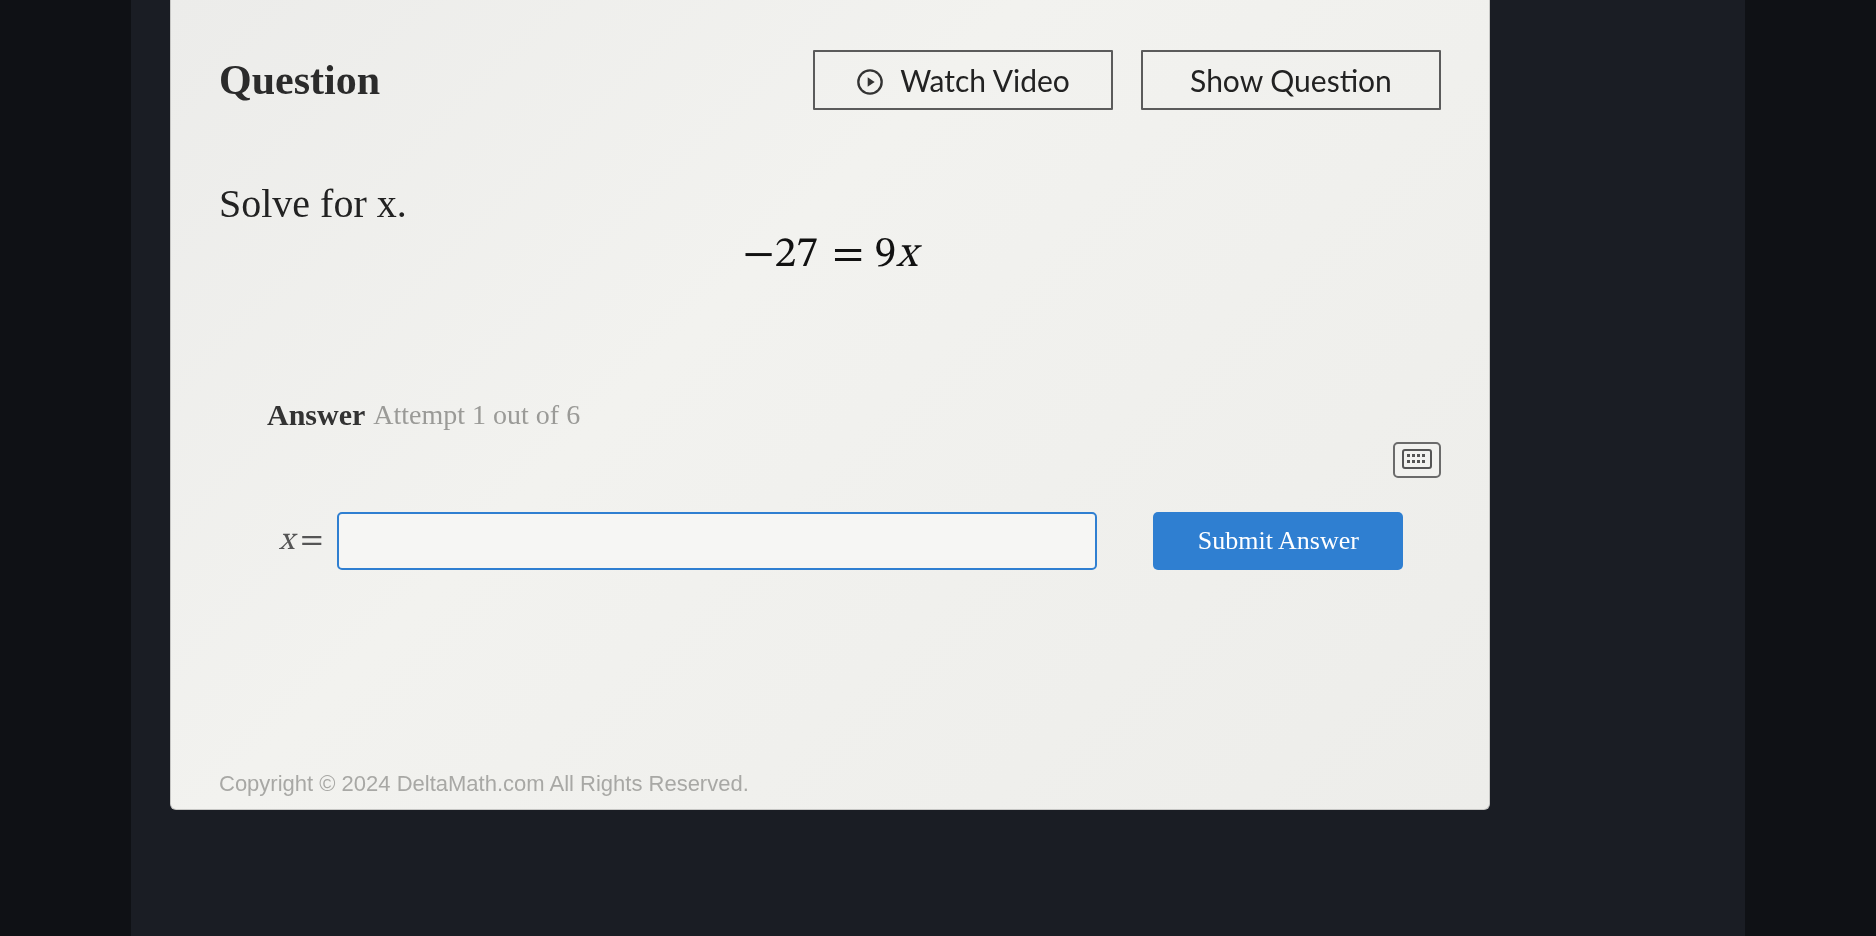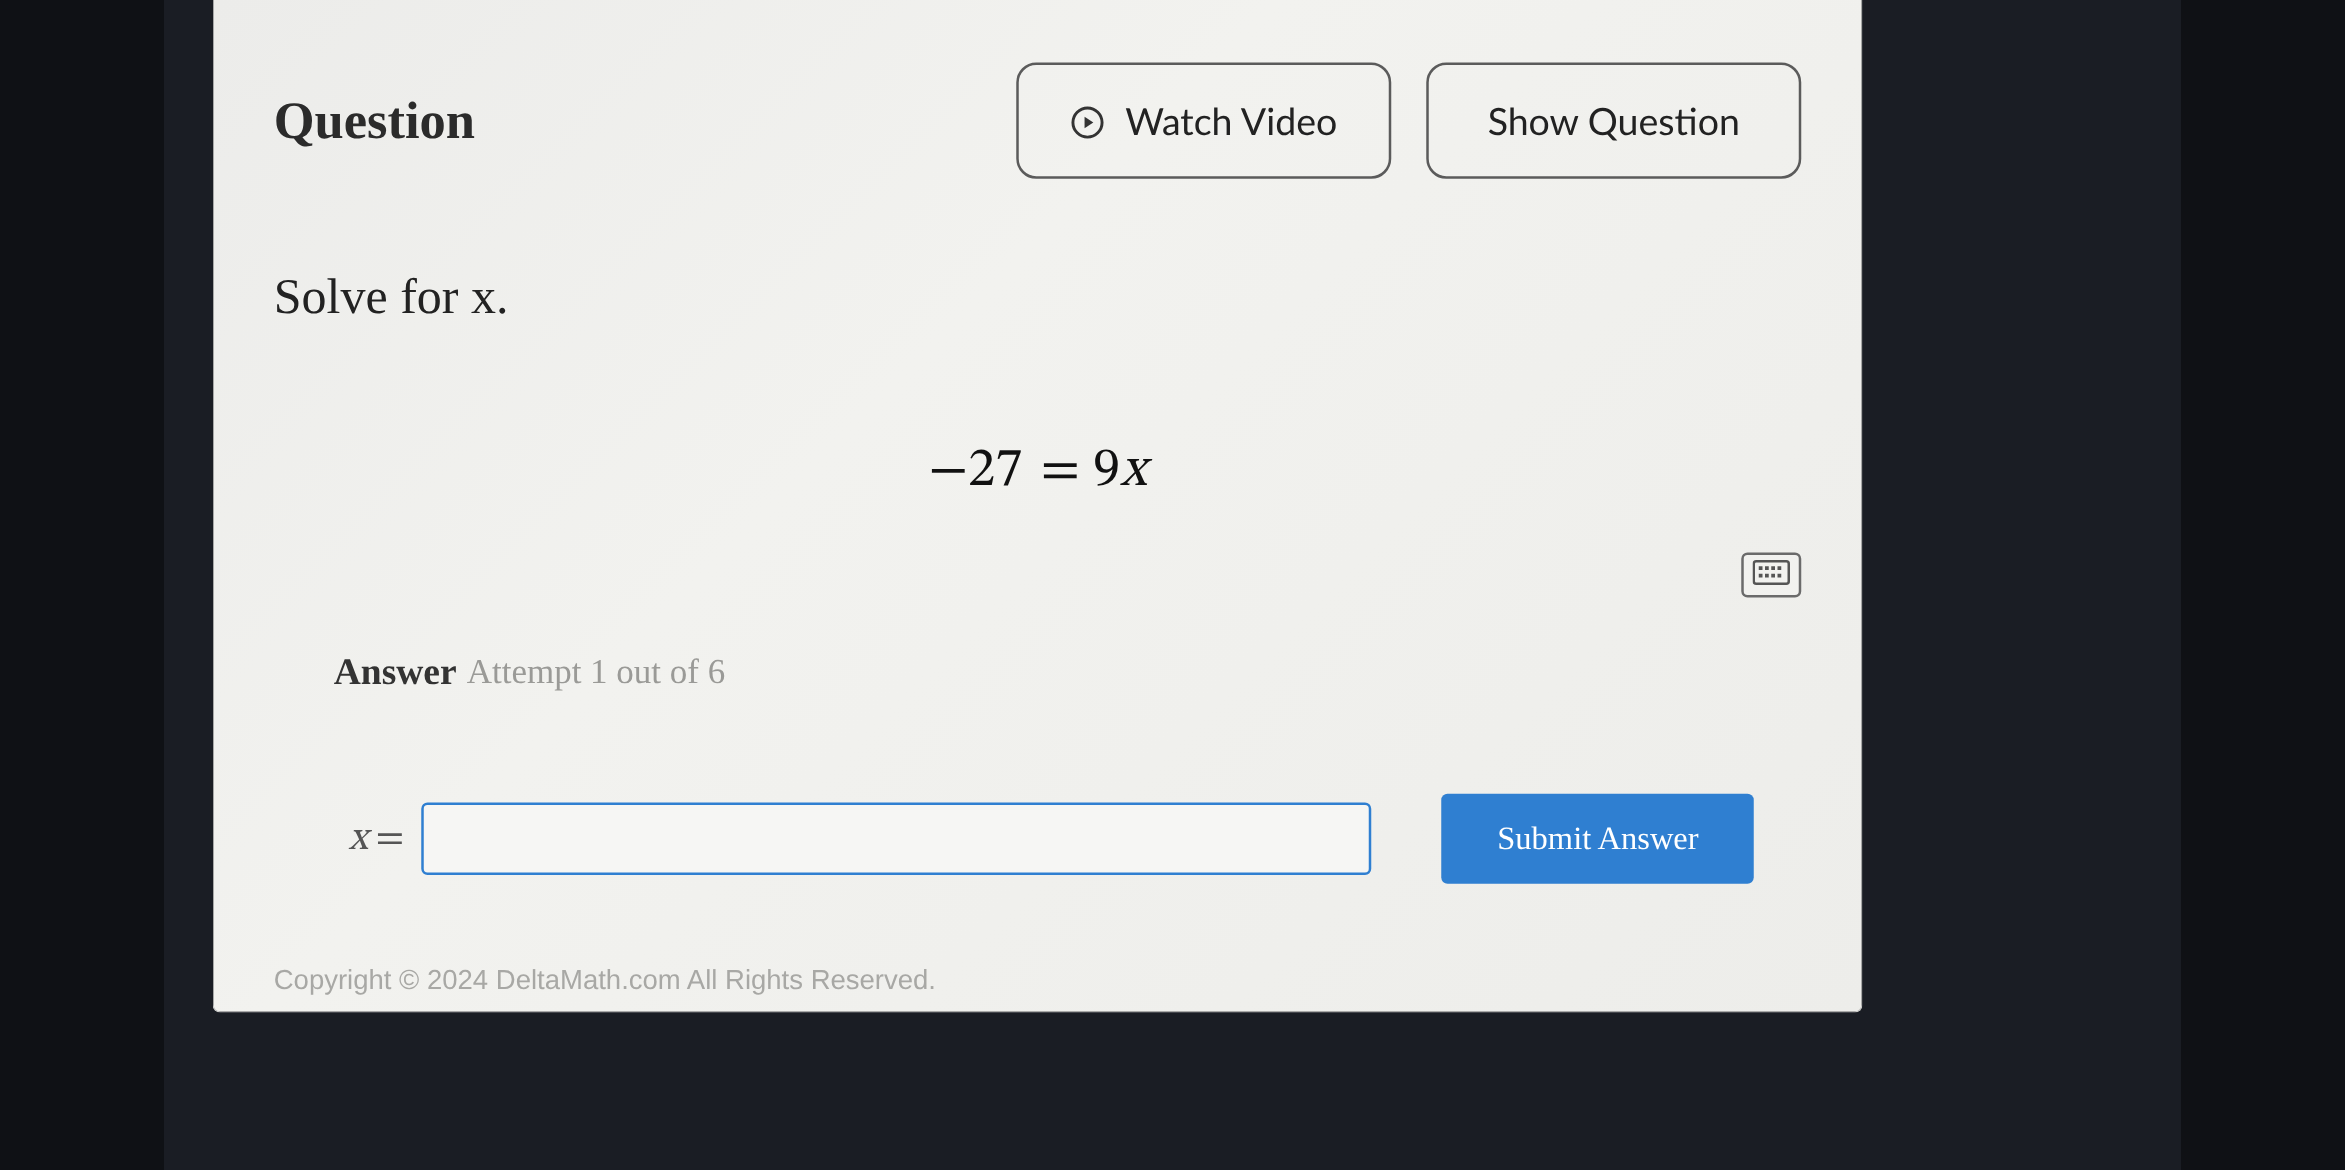--- a/index.html
+++ b/index.html
@@ -40,41 +40,40 @@
     font-weight: 700;
     color: #2b2b2b;
   }
   .header-buttons {
     display: flex;
     gap: 28px;
   }
   .btn-outline {
     border: 2px solid #5b5b5b;
     background: transparent;
-    border-radius: 16px;
-    height: 93px;
+    border-radius: 1px;
+    height: 60px;
     min-width: 300px;
     display: flex;
     align-items: center;
     justify-content: center;
     gap: 16px;
     font-size: 30px;
     color: #222;
     cursor: pointer;
     font-family: inherit;
   }
   .play-icon-wrap {
     width: 28px; height: 28px;
   }
   .play-icon-wrap svg { width: 100%; height: 100%; }
   .prompt {
     font-family: Georgia, "Times New Roman", serif;
     font-size: 40px;
     color: #222;
-    margin-bottom: 90px;
   }
   .equation {
     font-family: "STIX Two Math", "Cambria Math", Georgia, serif;
     font-size: 44px;
     color: #111;
     text-align: center;
     margin-bottom: 116px;
   }
   .equation .minus { margin-right: 4px; }
   .equation .var { font-style: italic; }
@@ -131,21 +130,21 @@
     border-radius: 5px;
     background: #f6f6f4;
     font-size: 28px;
     padding: 0 14px;
     font-family: Georgia, serif;
     color: #222;
     outline: none;
   }
   .submit-btn {
     margin-left: 50px;
-    height: 72px;
+    height: 58px;
     min-width: 250px;
     background: #2f7fd1;
     color: #fff;
     border: none;
     border-radius: 5px;
     font-size: 26px;
     font-family: Georgia, "Times New Roman", serif;
     cursor: pointer;
   }
   .footer {

